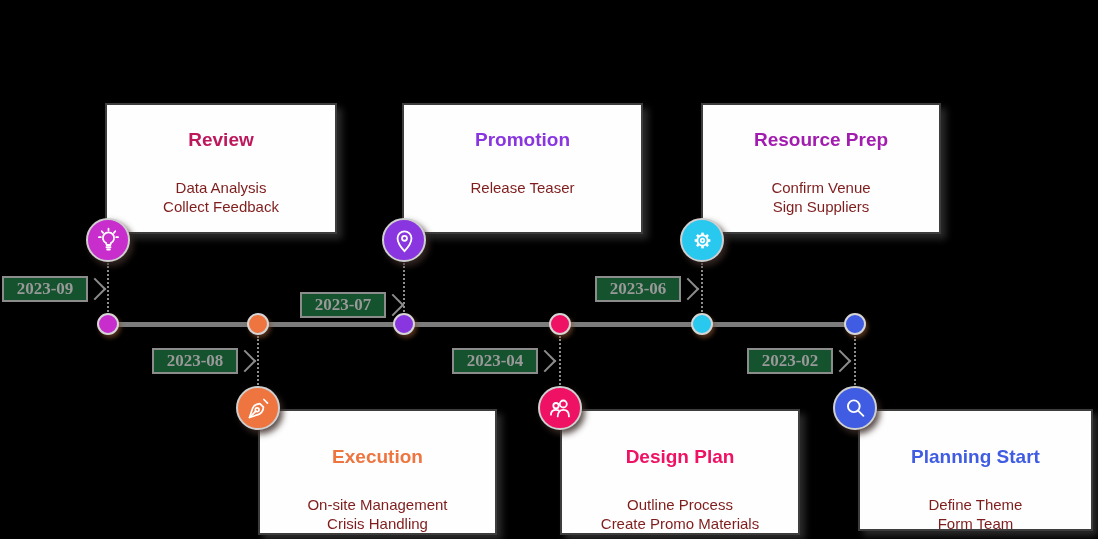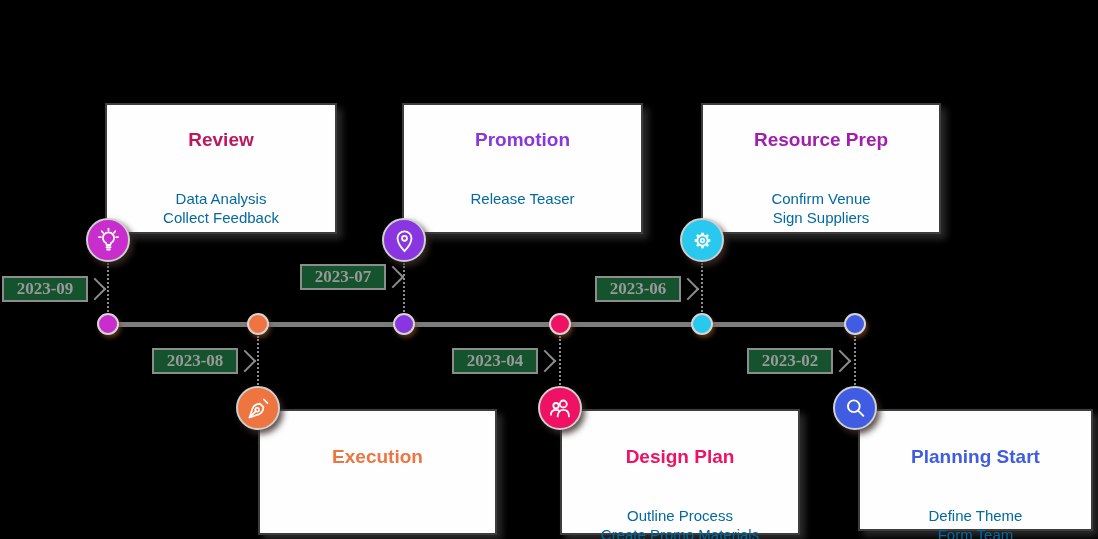--- a/index.html
+++ b/index.html
@@ -13,21 +13,21 @@
   }
   
   .card{
     position:absolute;box-sizing:border-box;background:#fefefe;
     border:2px solid #3d3d3d;text-align:center;
     box-shadow:5px 5px 7px rgba(120,120,120,.35);
     padding-top:24px;
   }
   .card.bottom{padding-top:35px;}
   .card-title{font-size:19px;font-weight:bold;}
-  .card-body{margin-top:38px;color:#0369a1;font-size:15px;line-height:19px;}
+  .card-body{margin-top:27px;color:#7f1d1d;font-size:15px;line-height:19px;}
   .c0{left:105px;top:103px;width:232px;height:131px}
   .c1{left:258px;top:409px;width:239px;height:126px}
   .c2{left:402px;top:103px;width:241px;height:131px}
   .c3{left:560px;top:409px;width:240px;height:126px}
   .c4{left:701px;top:103px;width:240px;height:131px}
   .c5{left:858px;top:409px;width:235px;height:122px}
   
   .icon-circle{
     position:absolute;width:44px;height:44px;border-radius:50%;
     border:2px solid #cfcfcf;box-sizing:border-box;z-index:6;
@@ -55,21 +55,21 @@
     position:absolute;width:82px;height:22px;border:2px solid #8c8c8c;
     color:#999;font-family:"Liberation Serif",serif;font-weight:bold;
     font-size:17px;line-height:22px;text-align:center;z-index:3;background:#14532d;
   }
   .tag::after{
     content:"";position:absolute;right:-17px;top:3px;width:14px;height:14px;
     border-top:2px solid #8c8c8c;border-right:2px solid #8c8c8c;
     transform:rotate(45deg);
   }
   .t0{left:2px;top:276px}   .t1{left:152px;top:348px}
-  .t2{left:300px;top:264px} .t3{left:452px;top:348px}
+  .t2{left:300px;top:292px} .t3{left:452px;top:348px}
   .t4{left:595px;top:276px} .t5{left:747px;top:348px}
 </style>
 </head>
 <body>
 
 <div id="canvas">
 
 
   <div class="tl-line"></div>
 
@@ -91,20 +91,24 @@
   <div class="card c4">
     <div class="card-title" style="color: #a21caf;">Resource Prep</div>
     <div class="card-body">
       <div>Confirm Venue</div>
       <div>Sign Suppliers</div>
     </div>
   </div>
 
   <div class="card bottom c1">
     <div class="card-title" style="color: rgb(238, 117, 64);">Execution</div>
+    <div class="card-body">
+      <div>On-site Management</div>
+      <div>Crisis Handling</div>
+    </div>
   </div>
 
   <div class="card bottom c3">
     <div class="card-title" style="color: rgb(239, 17, 99);">Design Plan</div>
     <div class="card-body">
       <div>Outline Process</div>
       <div>Create Promo Materials</div>
     </div>
   </div>
 

